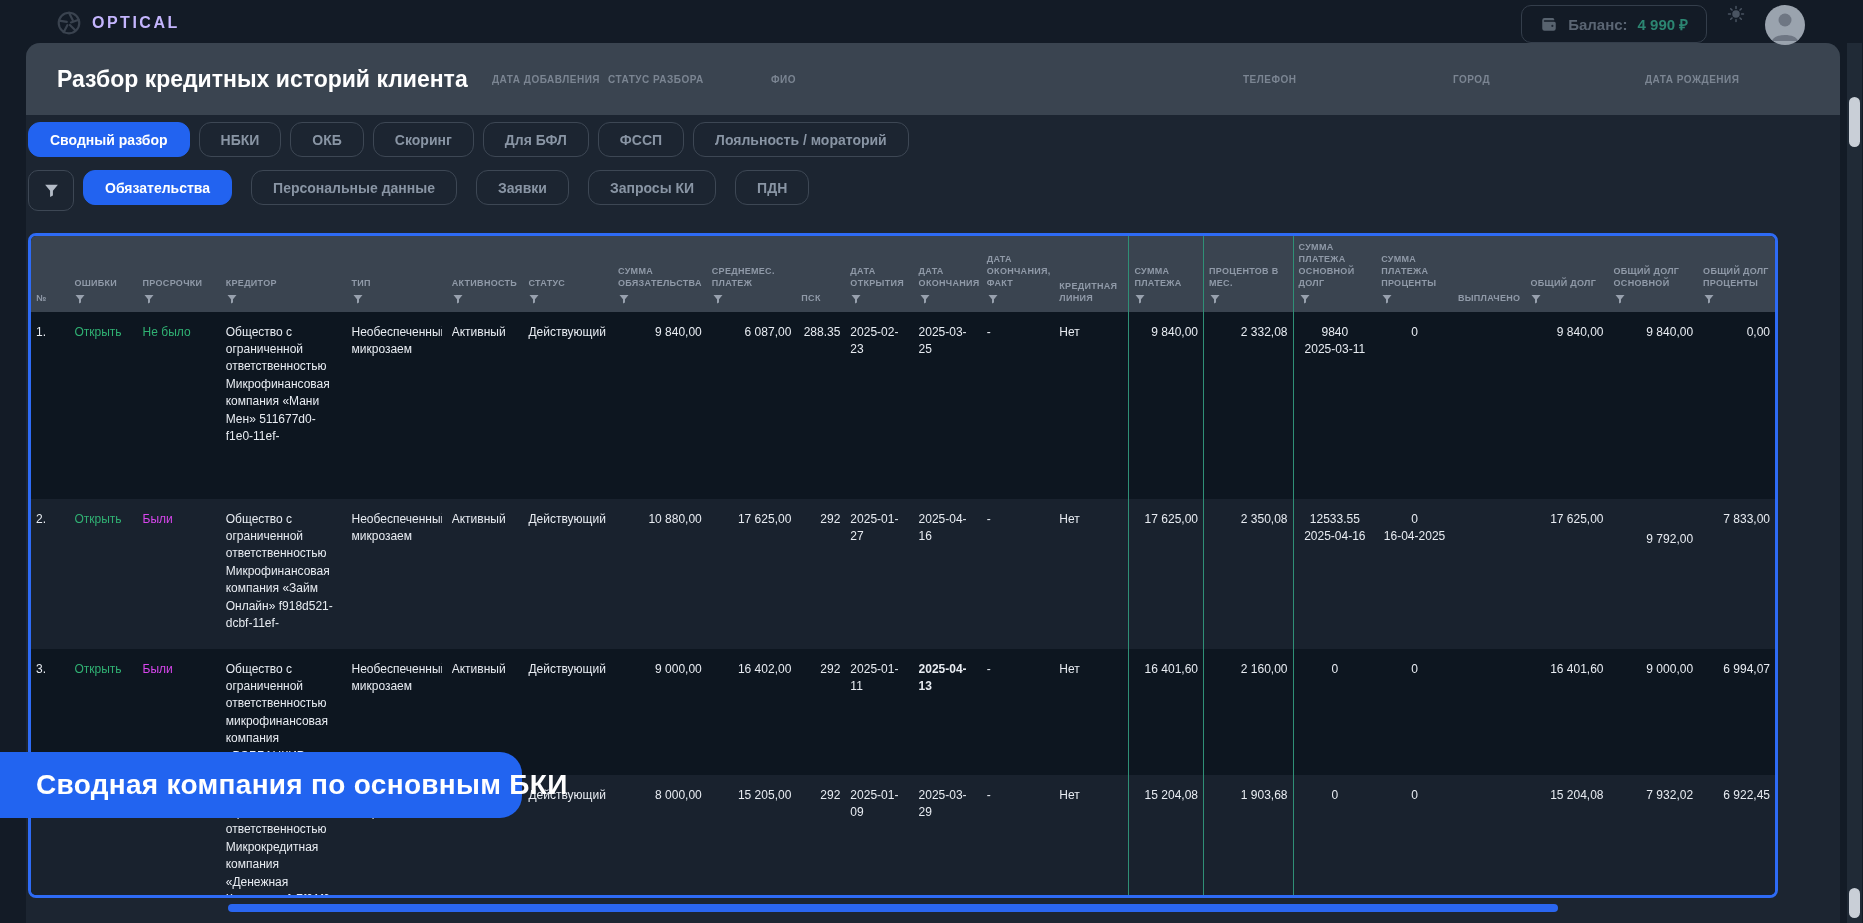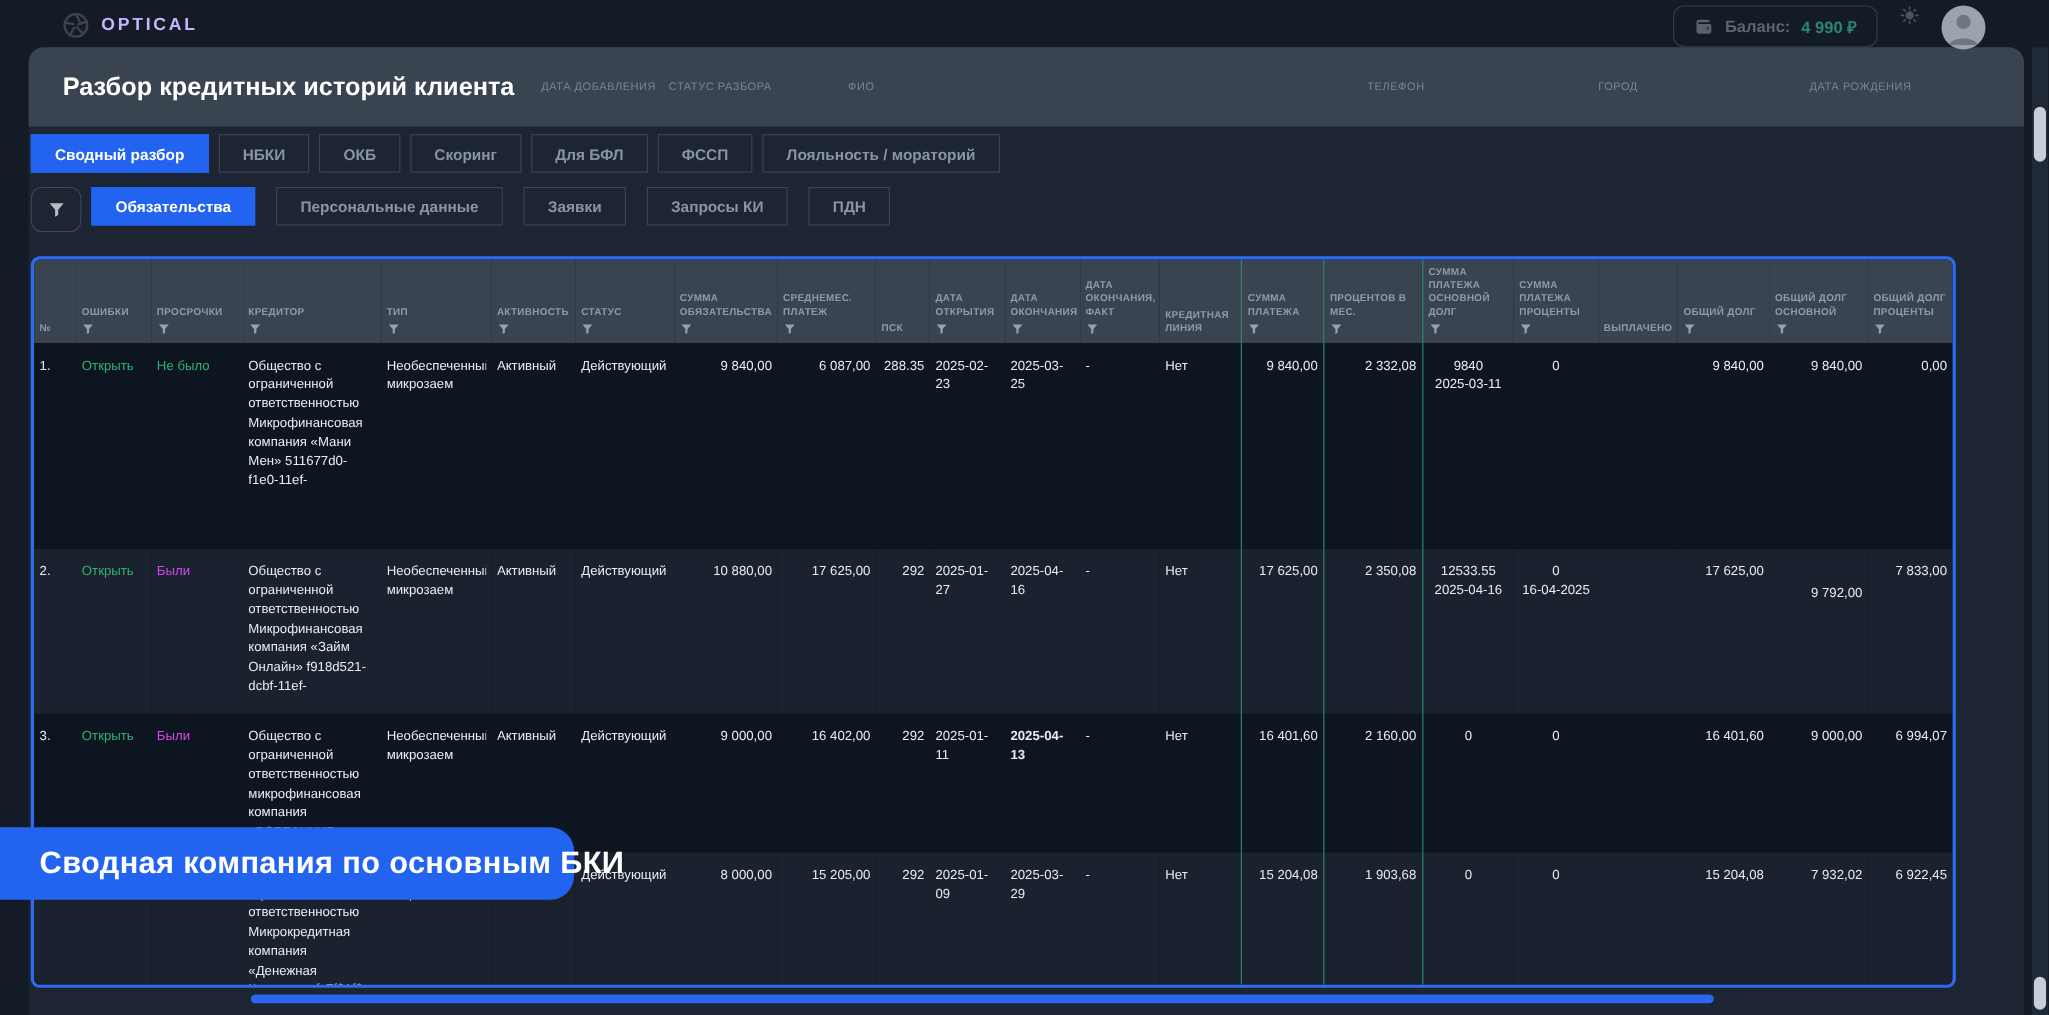--- a/index.html
+++ b/index.html
@@ -18,26 +18,26 @@
   .avatar{width:40px;height:40px;border-radius:50%;background:#9aa3ae;position:relative;overflow:hidden;}
 
   
   .panel{position:absolute;left:26px;top:43px;width:1814px;bottom:0;background:#1c2531;
          border-radius:14px 14px 0 0;}
   .strip{position:absolute;top:0;left:0;right:0;height:72px;background:#3a4450;
          border-radius:14px 14px 0 0;}
   .page-title{position:absolute;left:31px;top:50%;transform:translateY(-50%);
          color:#fff;font-size:23px;font-weight:bold;margin:0;}
   .strip-label{position:absolute;top:50%;transform:translateY(-50%);font-size:10px;
-         font-weight:normal;color:#7b8592;letter-spacing:.5px;white-space:nowrap;}
+         font-weight:bold;color:#7b8592;letter-spacing:.5px;white-space:nowrap;}
 
   .tabs-row{position:absolute;left:2px;display:flex;gap:9px;}
   .tabs-row.primary{top:79px;}
   .tabs-row.secondary{top:127px;}
-  .tab{height:35px;padding:0 21px;border-radius:0;border:1.5px solid #3d4754;
+  .tab{height:35px;padding:0 21px;border-radius:12px;border:1.5px solid #3d4754;
        color:#8995a4;font-weight:bold;font-size:14px;background:transparent;
        display:flex;align-items:center;cursor:pointer;font-family:inherit;white-space:nowrap;}
   .tab.active{background:#2263f0;border-color:#2263f0;color:#ffffff;}
   .filter-btn{width:46px;height:41px;border-radius:10px;border:1.5px solid #3d4754;
        background:transparent;display:flex;align-items:center;justify-content:center;cursor:pointer;}
 
   
   .table-wrap{position:absolute;top:190px;left:2px;width:1744px;bottom:25px;
        border:3px solid #2e6bf5;border-radius:8px;overflow:hidden;background:#0d1620;}
   table{width:100%;border-collapse:collapse;table-layout:fixed;}

